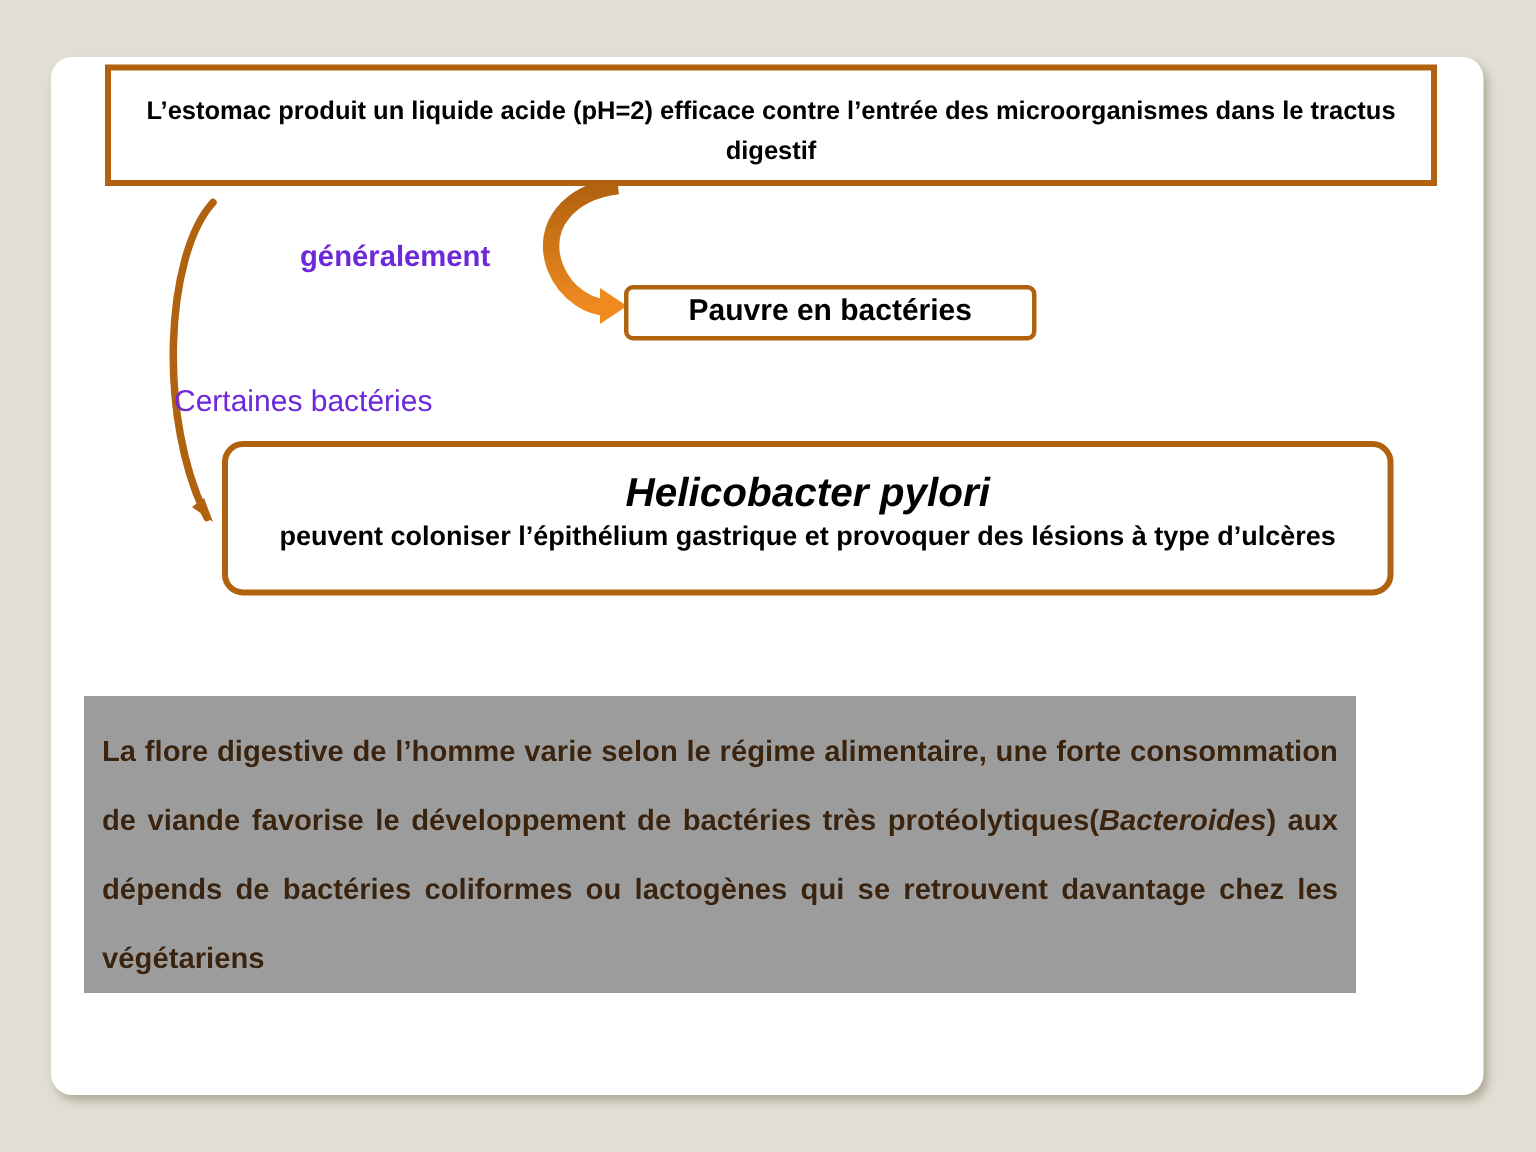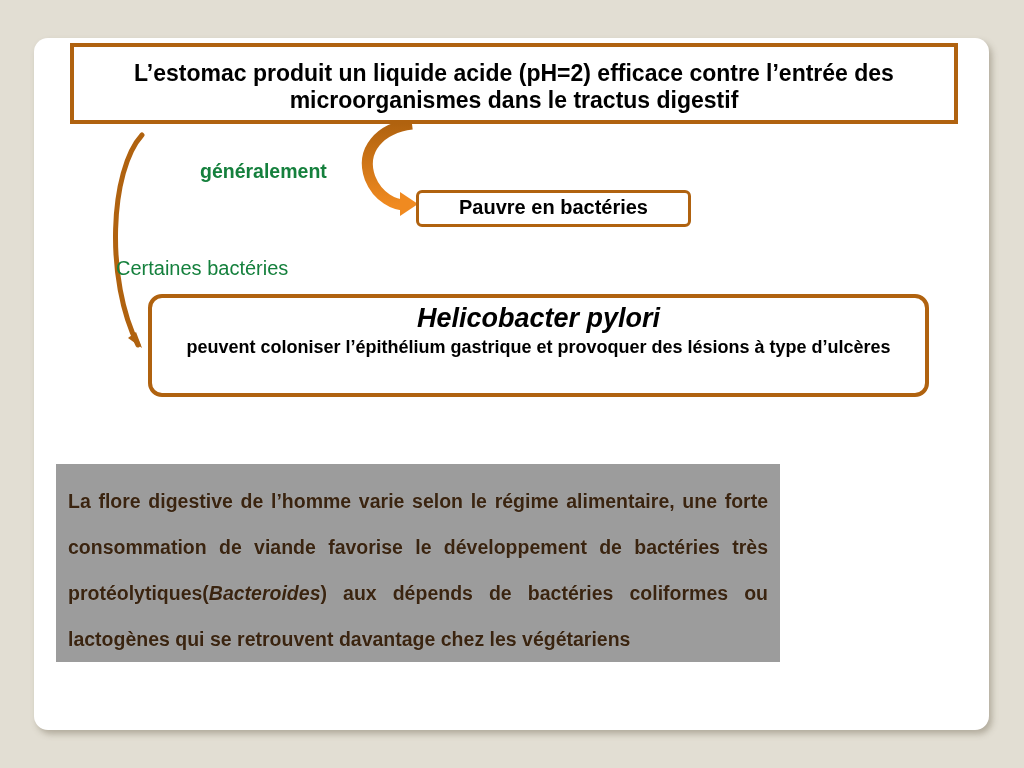--- a/index.html
+++ b/index.html
@@ -22,54 +22,54 @@
       position: absolute;
       border: 4px solid #b0620f;
       background: #fff;
       color: #000;
       text-align: center;
       font-weight: bold;
       box-sizing: border-box;
     }
     .top-box {
       left: 70px; top: 43px; width: 888px; height: 81px;
-      font-size: 23px; line-height: 27px;
+      font-size: 17px; line-height: 27px;
       padding-top: 13px;
     }
     .poor-box {
       left: 416px; top: 175px; width: 275px; height: 37px;
       font-size: 20px; line-height: 29px;
       border-radius: 6px;
       border-width: 3px;
       margin-top: 15px;
     }
     .hp-box {
       left: 148px; top: 294px; width: 781px; height: 103px;
       border-radius: 14px;
       border-width: 4px;
-      padding-top: 4px;
+      padding-top: 14px;
     }
     .hp-title {
       font-style: italic; font-size: 27px; line-height: 32px;
     }
     .hp-text {
       font-size: 18px; line-height: 26px;
     }
     .label {
-      position: absolute; color: #15803d;
+      position: absolute; color: #6d28d9;
     }
     .generally {
       left: 200px; top: 160px; font-size: 19.5px; font-weight: bold;
     }
     .some-bact {
       left: 116px; top: 257px; font-size: 20px;
     }
     .gray-box {
       position: absolute;
-      left: 56px; top: 464px; width: 724px; height: 198px;
+      left: 56px; top: 464px; width: 848px; height: 198px;
       background: #9c9c9c;
       box-sizing: border-box;
       padding: 14px 12px 0 12px;
       color: #3a2410;
       font-weight: bold;
       font-size: 19.5px;
       line-height: 46px;
       text-align: justify;
       text-shadow: 0 0 1px rgba(255,255,255,0.25);
     }

